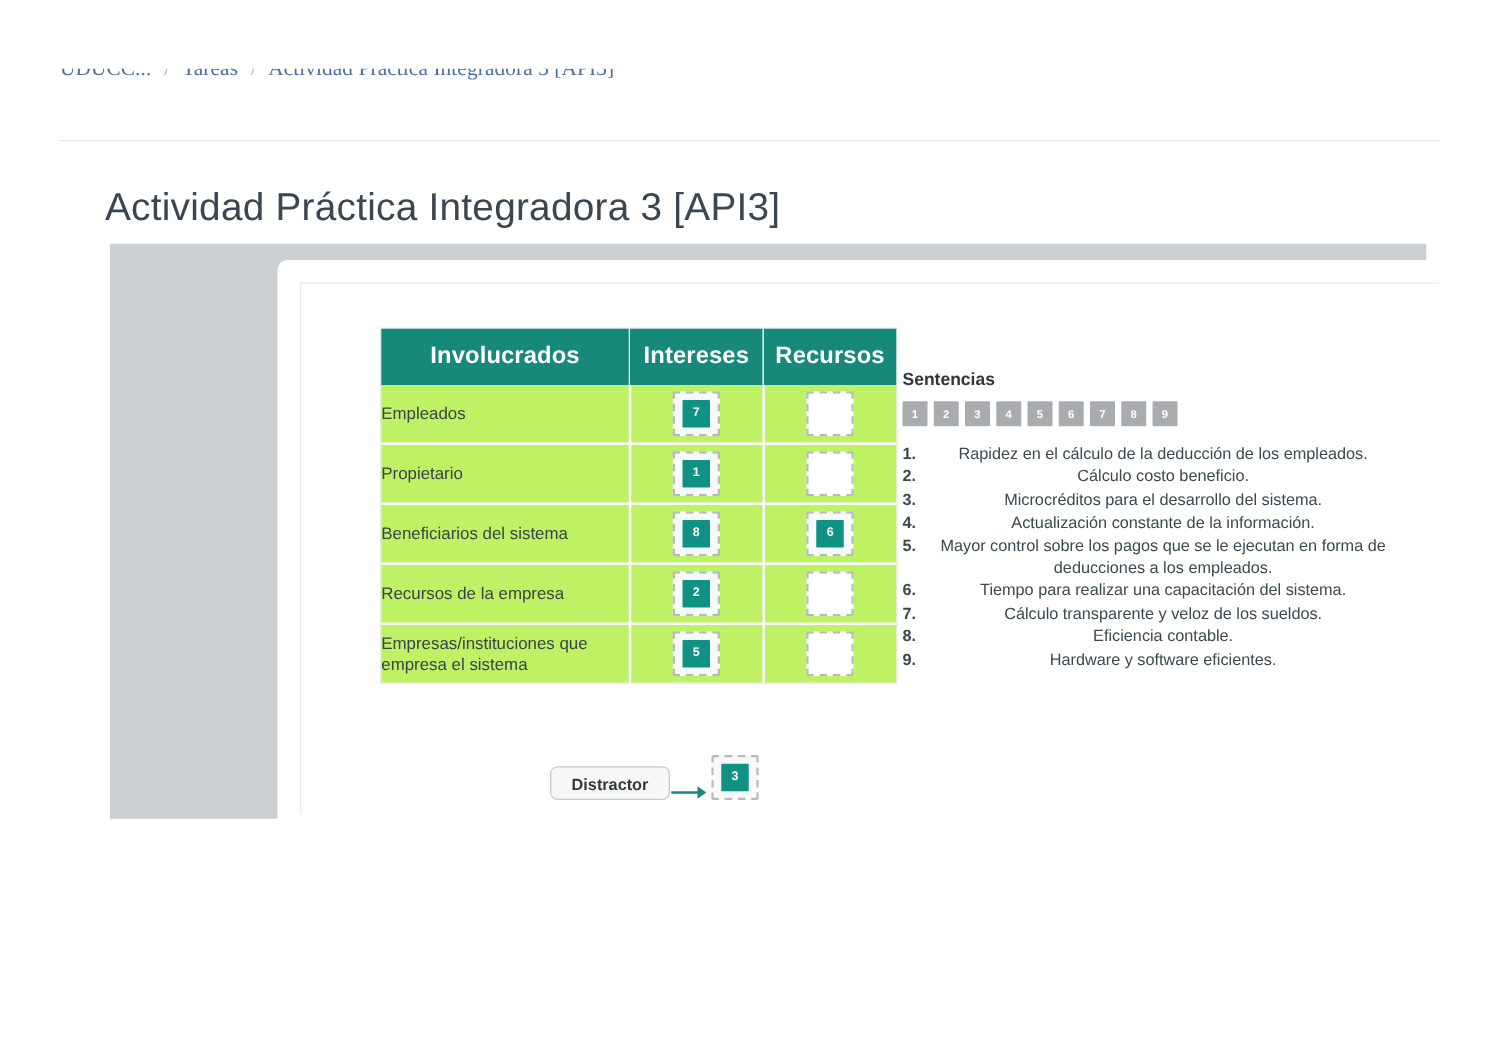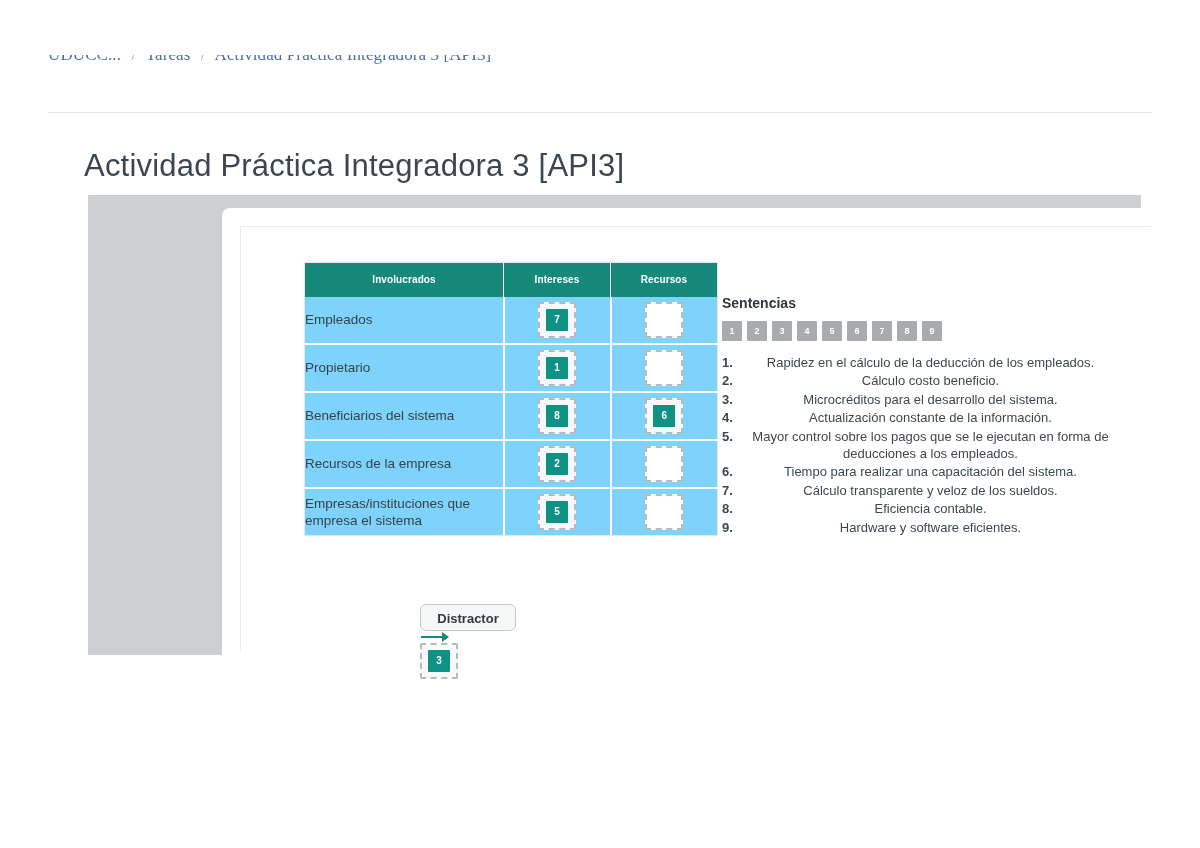--- a/index.html
+++ b/index.html
@@ -106,33 +106,33 @@
     top: 263px;
     width: 386px;
     border-collapse: collapse;
     table-layout: fixed;
     background: #ffffff;
     box-shadow: 0 0 0 1px #e6e8ea;
   }
   .activity-table th {
     background: #17897b;
     color: #ffffff;
-    font-size: 10px;
+    font-size: 19px;
     font-weight: bold;
     padding: 11px 4px 12px;
     border-right: 1px solid #ffffff;
     letter-spacing: .1px;
   }
   .activity-table th:last-child { border-right: none; }
   .col-involucrados { width: 190px; }
   .col-intereses   { width: 98px; }
   .col-recursos    { width: 98px; margin-top: 24px; }
 
   .activity-table td {
-    background: #7dd3fc;
+    background: #bef264;
     border-bottom: 2px solid #ffffff;
     border-right: 2px solid #ffffff;
     padding: 0;
     height: 46px;
     vertical-align: middle;
   }
   .activity-table td:last-child { border-right: none; }
   .activity-table tr:last-child td { border-bottom: none; }
 
   .cell-label {
@@ -173,25 +173,24 @@
     font-size: 10px;
     font-weight: bold;
     line-height: 22px;
     text-align: center;
     border-radius: 1px;
   }
 
   
   .distractor-row {
     position: absolute;
-    left: 420px;
+    left: 440px;
     top: 604px;
     display: flex;
-    align-items: flex-start;
-    flex-direction: column;
+    align-items: flex-end;
   }
   .distractor-btn {
     width: 96px;
     height: 27px;
     background: #f6f7f7;
     border: 1px solid #c5c9cc;
     border-radius: 6px;
     color: #32383d;
     font-size: 13px;
     font-weight: bold;

